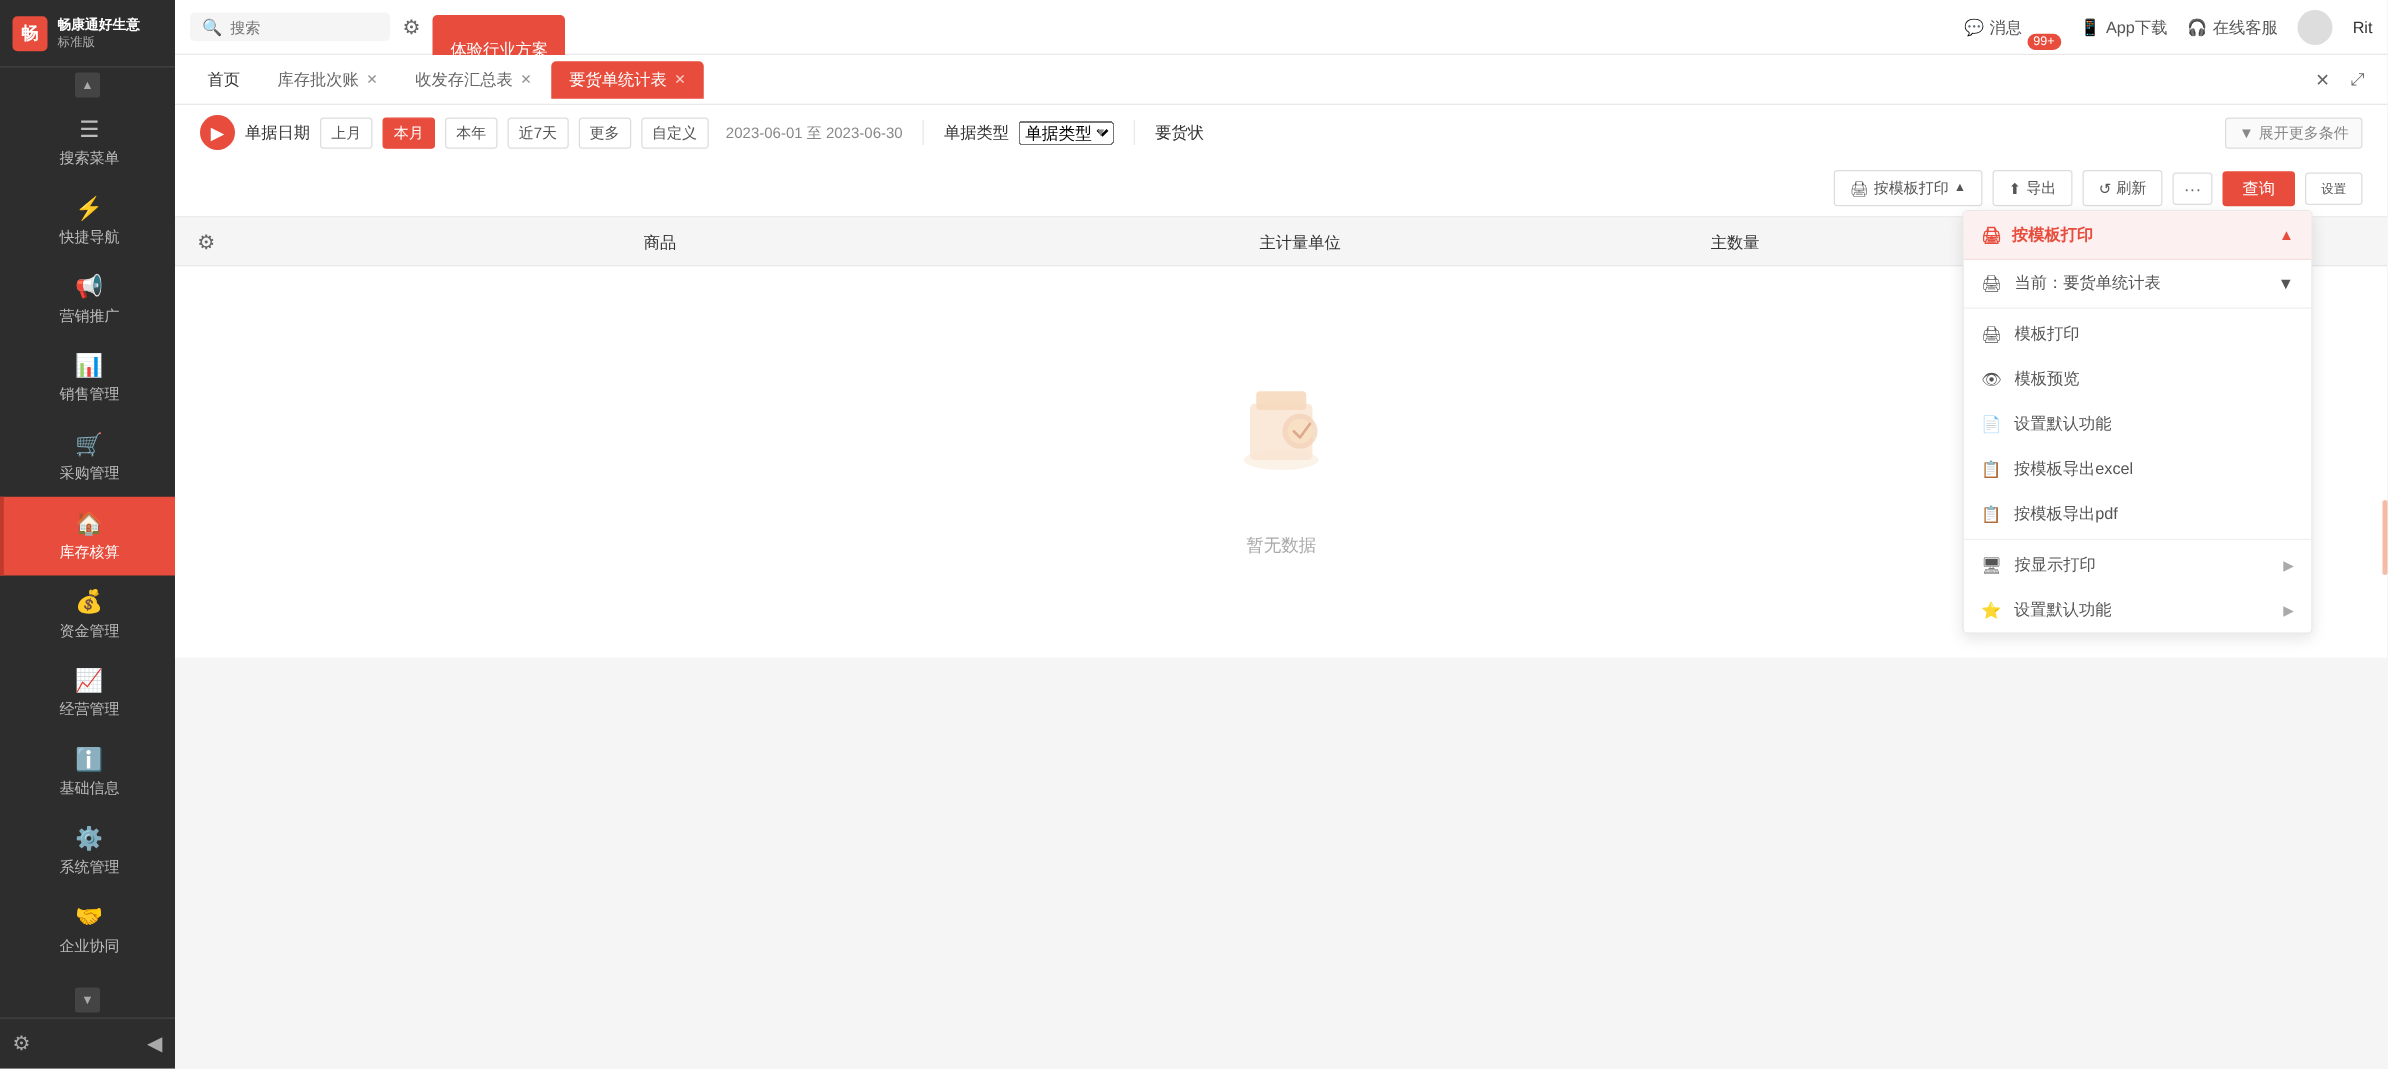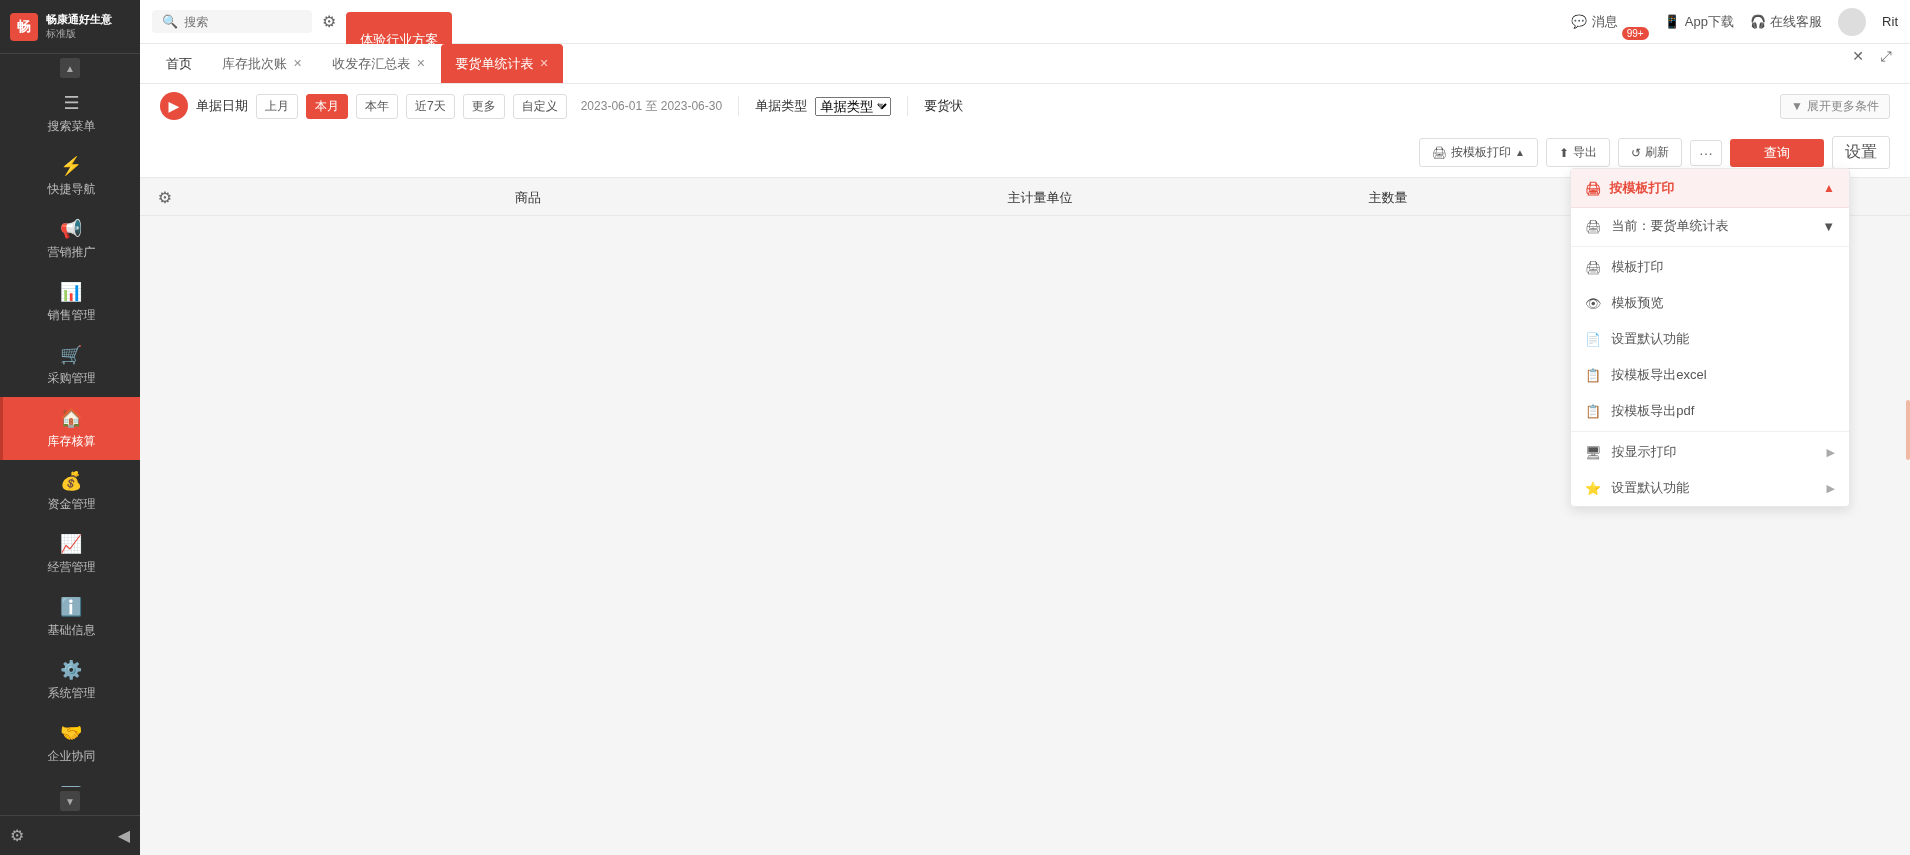--- a/index.html
+++ b/index.html
@@ -28,21 +28,21 @@
     .topbar-search input { border: none; background: transparent; font-size: 12px; outline: none; width: 100px; }
     .topbar-center { flex: 1; display: flex; align-items: center; gap: 8px; }
     .experience-btn { background: #e74c3c; color: white; border: none; padding: 19px 14px; border-radius: 4px; cursor: pointer; font-size: 13px; margin-top: 36px; }
     .topbar-right { display: flex; align-items: center; gap: 16px; color: #555; font-size: 13px; }
     .topbar-right-item { display: flex; align-items: center; gap: 4px; cursor: pointer; }
     .badge { background: #e74c3c; color: white; border-radius: 10px; padding: 1px 5px; font-size: 10px; margin-top: 24px; }
     .avatar { width: 28px; height: 28px; background: #ddd; border-radius: 50%; }
     .gear-btn { font-size: 16px; cursor: pointer; color: #666; }
 
     
-    .tabs { height: 40px; background: #fff; border-bottom: 1px solid #e8e8e8; display: flex; padding: 0 12px; gap: 2px; flex-shrink: 0; position: relative; }
+    .tabs { height: 40px; background: #fff; border-bottom: 1px solid #e8e8e8; display: flex; align-items: center; padding: 0 12px; gap: 2px; flex-shrink: 0; position: relative; }
     .tab { display: flex; align-items: center; padding: 6px 14px; cursor: pointer; font-size: 13px; color: #666; border-radius: 4px 4px 0 0; gap: 6px; white-space: nowrap; }
     .tab.active { background: #e74c3c; color: white; }
     .tab .close { font-size: 11px; opacity: 0.7; }
     .tab-home { color: #333; }
     .tabs-actions { margin-left: auto; display: flex; gap: 4px; }
     .tab-action-btn { width: 24px; height: 24px; border: none; background: transparent; cursor: pointer; color: #666; font-size: 14px; display: flex; align-items: center; justify-content: center; }
 
     
     .content { flex: 1; overflow: auto; padding: 0; position: relative; }
     .page { background: #f5f5f5; min-height: 100%; }
@@ -62,22 +62,22 @@
     .select-wrapper { position: relative; display: inline-block; }
     .select-wrapper::after { content: '▼'; position: absolute; right: 6px; top: 50%; transform: translateY(-50%); font-size: 9px; color: #888; pointer-events: none; }
     .expand-more { display: flex; align-items: center; gap: 4px; color: #888; font-size: 12px; cursor: pointer; border: 1px solid #ddd; border-radius: 3px; padding: 3px 10px; background: #fafafa; }
 
     
     .action-bar { background: #fff; padding: 8px 20px; display: flex; align-items: center; justify-content: flex-end; gap: 8px; border-bottom: 1px solid #e8e8e8; position: relative; }
     .print-btn { display: flex; align-items: center; gap: 4px; padding: 5px 12px; border: 1px solid #ddd; border-radius: 3px; background: #fff; cursor: pointer; font-size: 12px; color: #555; }
     .print-btn .arrow { font-size: 10px; }
     .export-btn { display: flex; align-items: center; gap: 4px; padding: 5px 12px; border: 1px solid #ddd; border-radius: 3px; background: #fff; cursor: pointer; font-size: 12px; color: #555; }
     .refresh-btn { display: flex; align-items: center; gap: 4px; padding: 5px 12px; border: 1px solid #ddd; border-radius: 3px; background: #fff; cursor: pointer; font-size: 12px; color: #555; }
-    .query-btn { background: #e74c3c; color: white; border: none; padding: 5px 34px; border-radius: 3px; cursor: pointer; font-size: 13px; }
-    .settings-btn { background: #fff; color: #555; border: 1px solid #ddd; padding: 5px 12px; border-radius: 3px; cursor: pointer; font-size: 16px; }
+    .query-btn { background: #e74c3c; color: white; border: none; padding: 5px 16px; border-radius: 3px; cursor: pointer; font-size: 13px; }
+    .settings-btn { background: #fff; color: #555; border: 1px solid #ddd; padding: 5px 12px; border-radius: 3px; cursor: pointer; font-size: 10px; }
     .more-btn { background: transparent; border: 1px solid #ddd; padding: 4px 8px; border-radius: 3px; cursor: pointer; font-size: 14px; color: #666; }
 
     
     .table-container { background: #fff; margin-top: 2px; }
     .table-header { display: flex; align-items: center; background: #f5f5f5; border-bottom: 1px solid #e8e8e8; padding: 8px 0; }
     .th { flex: 1; text-align: center; font-size: 13px; color: #333; font-weight: normal; padding: 0 10px; }
     .th:first-child { flex: 0 0 50px; }
     .th.product { flex: 2; }
     .settings-icon-col { flex: 0 0 50px; display: flex; justify-content: center; }
     .settings-gear { font-size: 16px; color: #666; cursor: pointer; }
@@ -326,20 +326,33 @@
         <div class="table-header">
           <div class="settings-icon-col">
             <span class="settings-gear">⚙</span>
           </div>
           <div class="th product">商品</div>
           <div class="th">主计量单位</div>
           <div class="th">主数量</div>
           <div class="th">零售金额</div>
         </div>
 
+        <div class="empty-state">
+          <div class="empty-icon">
+            <svg width="100" height="100" viewBox="0 0 100 100" fill="none" xmlns="http://www.w3.org/2000/svg">
+              <ellipse cx="50" cy="75" rx="30" ry="8" fill="#f0c8a0" opacity="0.4"></ellipse>
+              <rect x="25" y="30" width="50" height="45" rx="4" fill="#f5d0b0" opacity="0.8"></rect>
+              <rect x="30" y="20" width="40" height="15" rx="3" fill="#f0c090" opacity="0.9"></rect>
+              <circle cx="65" cy="52" r="14" fill="#e8b080" opacity="0.7"></circle>
+              <circle cx="65" cy="52" r="10" fill="#f5d0a0" opacity="0.8"></circle>
+              <path d="M60 52 L65 57 L73 46" stroke="#c87040" stroke-width="2" stroke-linecap="round" stroke-linejoin="round" fill="none"></path>
+            </svg>
+          </div>
+          <div class="empty-text">暂无数据</div>
+        </div>
       </div>
 
     </div>
   </div>
 
   <div style="position:fixed;right:0;top:400px;width:4px;height:60px;background:#f0a080;border-radius:2px;opacity:0.7;"></div>
 
 </div>
 
 </body></html>

